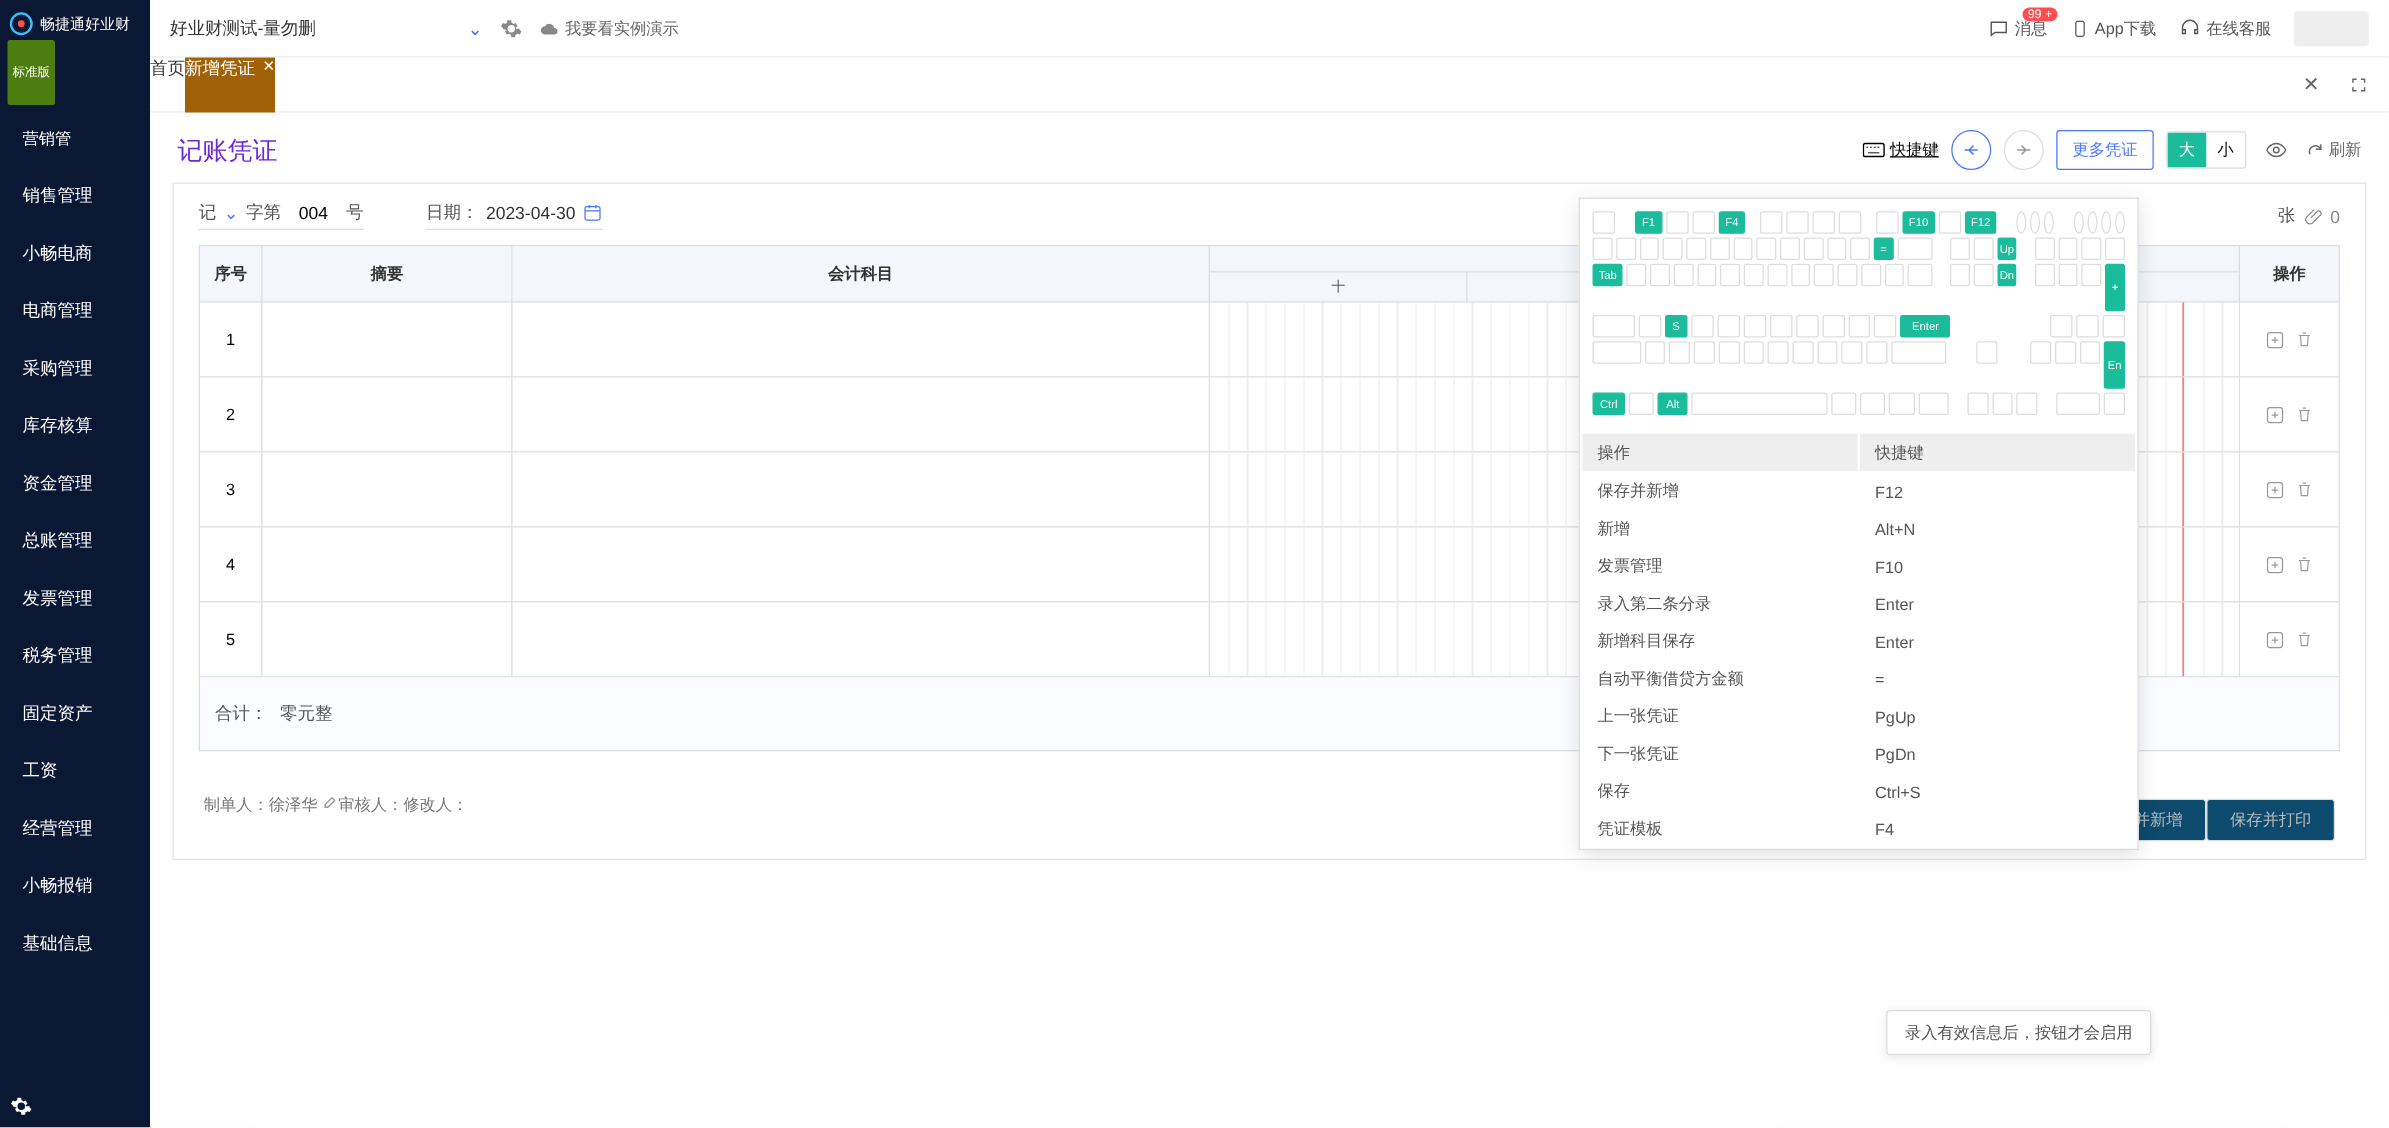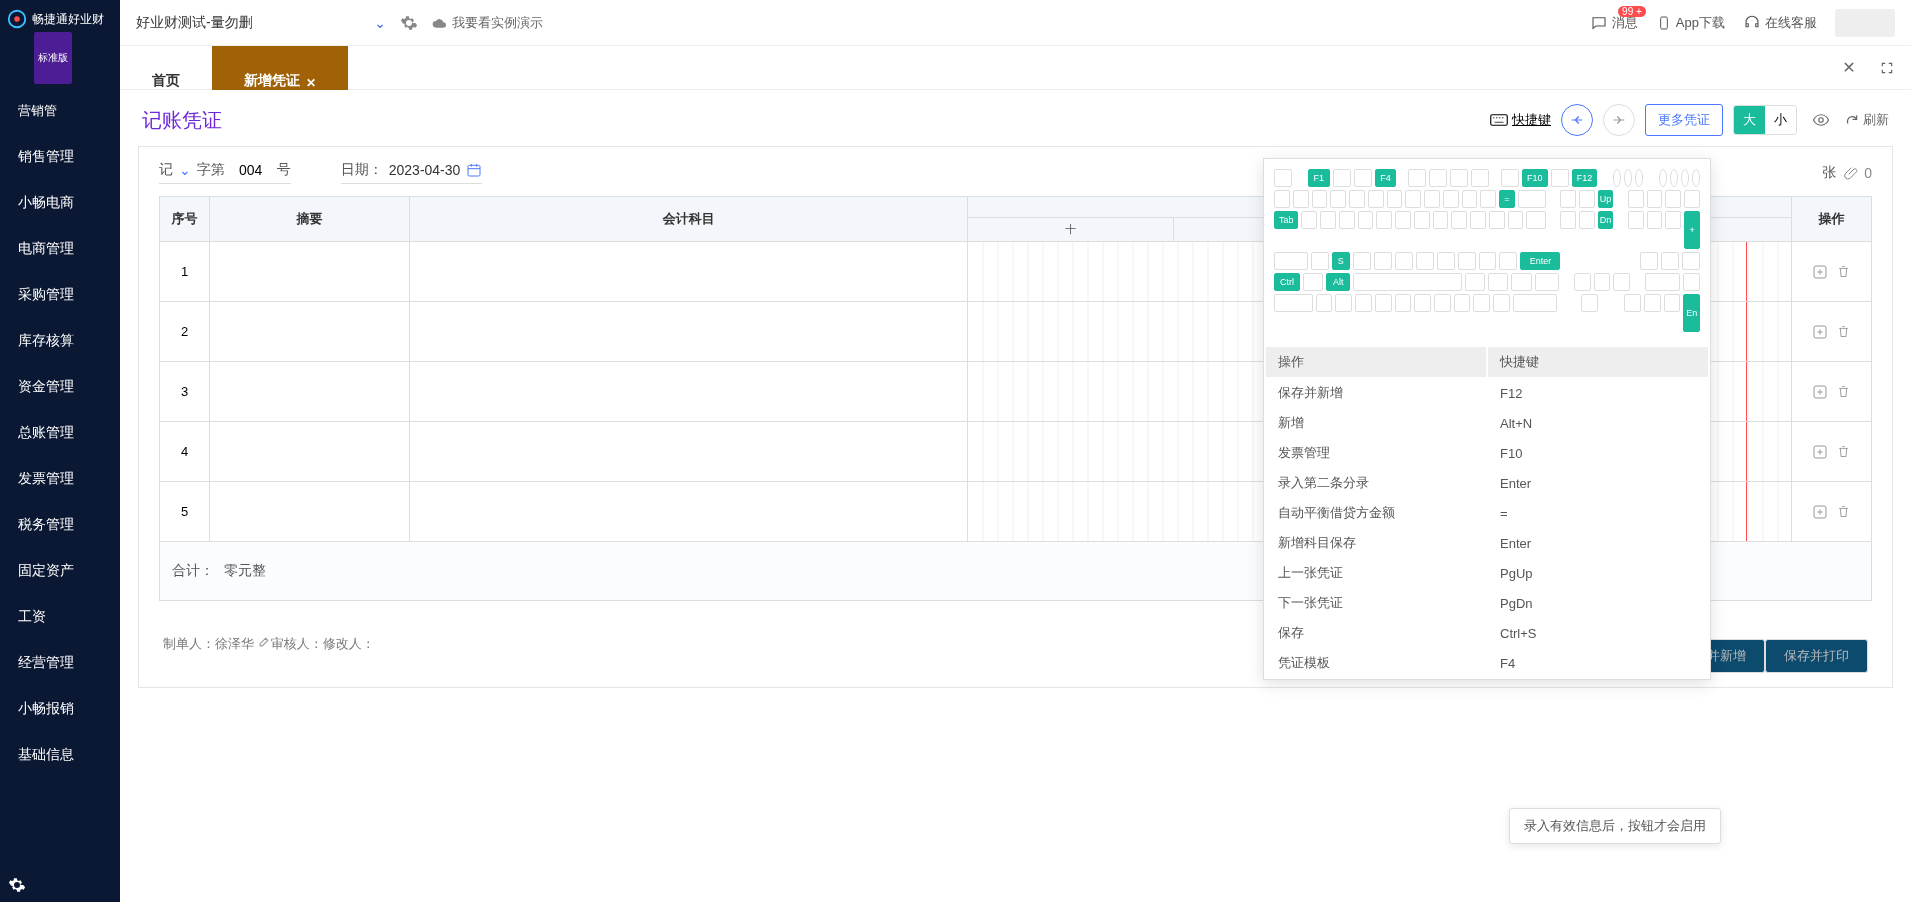--- a/index.html
+++ b/index.html
@@ -6,21 +6,21 @@
 body { background: #f5f5f5; overflow: hidden; }
 
 .app { display: flex; height: 100vh; }
 
 
 .sidebar { width: 120px; background: #0a1833; color: #fff; display: flex; flex-direction: column; }
 .logo-area { padding: 8px 6px; }
 .logo-row { display: flex; align-items: center; gap: 4px; }
 .logo-mark { width: 22px; height: 22px; }
 .logo-text { font-size: 12px; }
-.edition { background: #4c1d95; font-size: 10px; padding: 19px 4px; border-radius: 2px; display: inline-block; margin-top: 2px; margin-left: 28px; }
+.edition { background: #4d7c0f; font-size: 10px; padding: 19px 4px; border-radius: 2px; display: inline-block; margin-top: 2px; }
 .side-items { flex: 1; overflow: hidden; }
 .side-item { padding: 14px 18px; font-size: 14px; cursor: pointer; }
 .side-item:first-child { padding-top: 10px; font-size: 13px; }
 .side-footer { padding: 8px; text-align: center; }
 
 
 .main { flex: 1; display: flex; flex-direction: column; background: #fff; min-width: 0; }
 
 
 .topbar { display: flex; align-items: center; height: 46px; padding: 0 16px; border-bottom: 1px solid #eee; gap: 14px; }
@@ -29,21 +29,21 @@
 .gear { color: #888; cursor: pointer; }
 .demo-link { display: flex; align-items: center; gap: 4px; color: #666; font-size: 13px; cursor: pointer; }
 .spacer { flex: 1; }
 .top-right { display: flex; align-items: center; gap: 18px; }
 .top-item { display: flex; align-items: center; gap: 4px; font-size: 13px; color: #555; cursor: pointer; position: relative; }
 .badge { position: absolute; top: -8px; right: -8px; background: #ff4d4f; color: #fff; font-size: 10px; padding: 0 4px; border-radius: 8px; }
 .avatar-area { width: 60px; height: 28px; background: #eee; border-radius: 3px; }
 
 
 .tabs-row { display: flex; align-items: center; height: 44px; border-bottom: 1px solid #eee; position: relative; }
-.tab { padding: 0 32px; height: 44px; display: flex; align-items: flex-end; font-size: 14px; color: #333; cursor: pointer; gap: 6px; font-weight: bold; }
+.tab { padding: 0 0; height: 44px; display: flex; align-items: flex-start; font-size: 14px; color: #333; cursor: pointer; gap: 6px; }
 .tab.active { background: #a16207; color: #fff; }
 .tab .close { font-size: 12px; }
 .tabs-right { margin-left: auto; display: flex; align-items: center; gap: 10px; padding-right: 10px; }
 .icon-btn { width: 28px; height: 28px; display: flex; align-items: center; justify-content: center; cursor: pointer; color: #666; }
 
 
 .page-header { display: flex; align-items: center; padding: 14px 22px 10px; gap: 10px; }
 .page-title { font-size: 20px; color: #6d28d9; }
 .ph-right { margin-left: auto; display: flex; align-items: center; gap: 10px; }
 .hotkey-btn { display: flex; align-items: center; gap: 4px; font-size: 13px; text-decoration: underline; cursor: pointer; }
@@ -521,57 +521,57 @@
         <div class="key" style="width:18px"></div>
         <div class="key" style="width:18px"></div>
         <div class="key" style="width:18px"></div>
         <div class="key hl" style="width:40px">Enter</div>
       <div class="kb-spacer" style="width:74px"></div>
         <div class="key" style="width:18px"></div>
         <div class="key" style="width:18px"></div>
         <div class="key" style="width:18px"></div>
     </div>
     <div class="kb-row">
+      <div class="key" style="width:42px"></div>
+        <div class="key" style="width:18px"></div>
+        <div class="key" style="width:18px"></div>
+        <div class="key" style="width:18px"></div>
+        <div class="key" style="width:18px"></div>
+        <div class="key" style="width:18px"></div>
+        <div class="key" style="width:18px"></div>
+        <div class="key" style="width:18px"></div>
+        <div class="key" style="width:18px"></div>
+        <div class="key" style="width:18px"></div>
+        <div class="key" style="width:18px"></div>
+        <div class="key" style="width:48px"></div>
+      <div class="kb-spacer" style="width:20px"></div>
+        <div class="key" style="width:18px"></div>
+      <div class="kb-spacer" style="width:22px"></div>
+        <div class="key" style="width:18px"></div>
+        <div class="key" style="width:18px"></div>
+        <div class="key" style="width:18px"></div>
+        <div class="key hl" style="width:18px;height:38px">En</div>
+    </div>
+    <div class="kb-row">
       <div class="key hl" style="width:28px">Ctrl</div>
         <div class="key" style="width:22px"></div>
         <div class="key hl" style="width:26px">Alt</div>
         <div class="key" style="width:118px"></div>
         <div class="key" style="width:22px"></div>
         <div class="key" style="width:22px"></div>
         <div class="key" style="width:22px"></div>
         <div class="key" style="width:26px"></div>
       <div class="kb-spacer"></div>
         <div class="key" style="width:18px"></div>
         <div class="key" style="width:18px"></div>
         <div class="key" style="width:18px"></div>
       <div class="kb-spacer"></div>
         <div class="key" style="width:38px"></div>
         <div class="key" style="width:18px"></div>
     </div>
-    <div class="kb-row">
-      <div class="key" style="width:42px"></div>
-        <div class="key" style="width:18px"></div>
-        <div class="key" style="width:18px"></div>
-        <div class="key" style="width:18px"></div>
-        <div class="key" style="width:18px"></div>
-        <div class="key" style="width:18px"></div>
-        <div class="key" style="width:18px"></div>
-        <div class="key" style="width:18px"></div>
-        <div class="key" style="width:18px"></div>
-        <div class="key" style="width:18px"></div>
-        <div class="key" style="width:18px"></div>
-        <div class="key" style="width:48px"></div>
-      <div class="kb-spacer" style="width:20px"></div>
-        <div class="key" style="width:18px"></div>
-      <div class="kb-spacer" style="width:22px"></div>
-        <div class="key" style="width:18px"></div>
-        <div class="key" style="width:18px"></div>
-        <div class="key" style="width:18px"></div>
-        <div class="key hl" style="width:18px;height:38px">En</div>
-    </div>
   </div>
   <table class="hk-table">
     <thead>
         <tr>
       <th style="width:50%">操作</th>
       <th>快捷键</th>
     </tr>
       </thead>
     <tbody id="hk-body">
         <tr>
@@ -584,26 +584,26 @@
         </tr>
         <tr>
           <td>发票管理</td>
           <td>F10</td>
         </tr>
         <tr>
           <td>录入第二条分录</td>
           <td>Enter</td>
         </tr>
         <tr>
+          <td>新增科目保存</td>
+          <td>Enter</td>
+        </tr>
+        <tr>
           <td>自动平衡借贷方金额</td>
           <td>=</td>
-        </tr>
-        <tr>
-          <td>新增科目保存</td>
-          <td>Enter</td>
         </tr>
         <tr>
           <td>上一张凭证</td>
           <td>PgUp</td>
         </tr>
         <tr>
           <td>下一张凭证</td>
           <td>PgDn</td>
         </tr>
         <tr>

